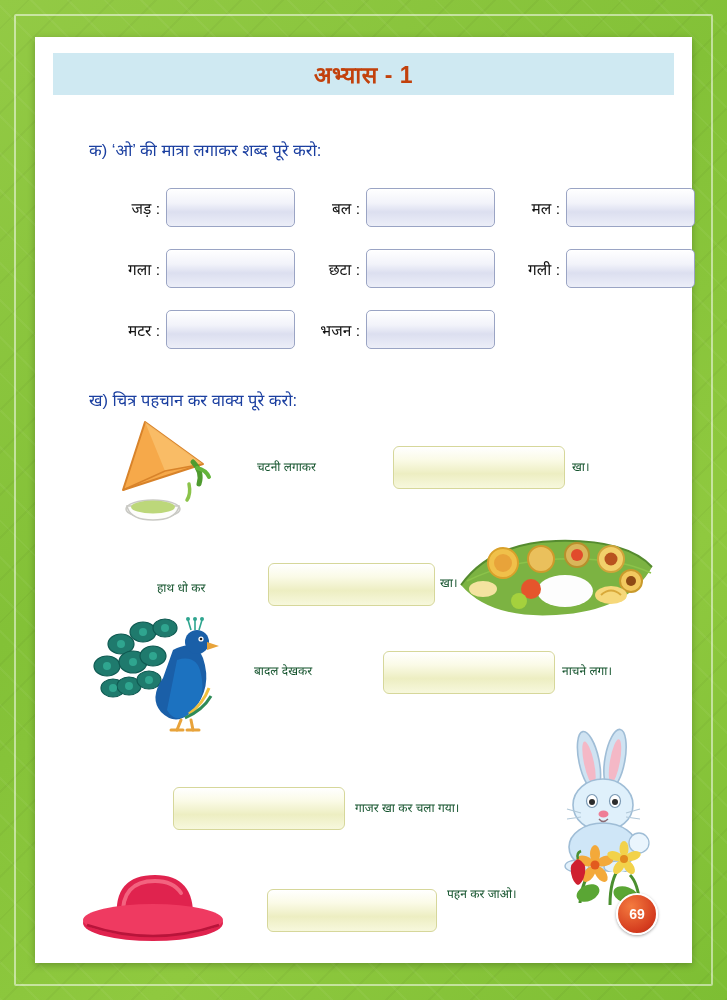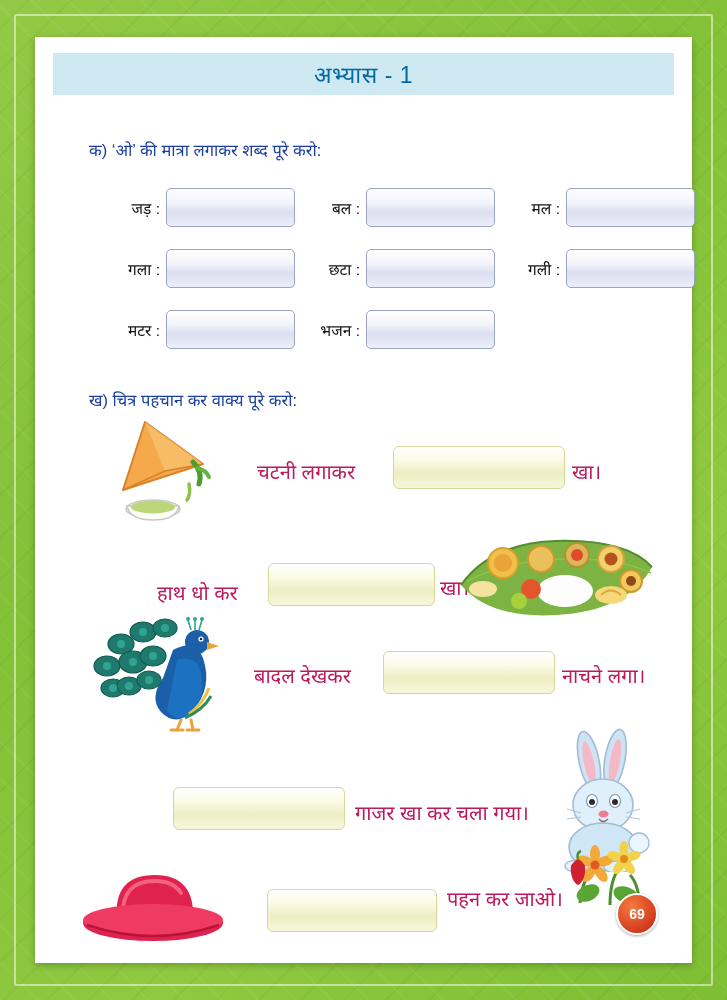--- a/index.html
+++ b/index.html
@@ -59,23 +59,23 @@
     left: 18px;
     top: 16px;
     width: 621px;
     height: 42px;
     background: #cfe9f2;
     display: flex;
     align-items: center;
     justify-content: center;
   }
   .title-text {
-    color: #0369a1;
+    color: #c2410c;
     font-size: 23px;
-    font-weight: normal;
+    font-weight: bold;
     letter-spacing: 0.5px;
   }
   
   .sec-head {
     position: absolute;
     color: #1b3fa0;
     font-size: 16.5px;
     font-weight: normal;
   }
   #secA { left: 54px; top: 101px; }
@@ -115,22 +115,22 @@
     box-shadow: inset 0 1px 1px rgba(255,255,255,0.9);
   }
   
   .qrow {
     position: absolute;
     left: 0;
     width: 657px;
   }
   .sent {
     position: absolute;
-    font-size: 20px;
-    color: #be185d;
+    font-size: 12px;
+    color: #14532d;
     white-space: nowrap;
   }
   .abox {
     position: absolute;
     height: 41px;
     border: 1px solid #d6d79a;
     border-radius: 6px;
     background: linear-gradient(180deg, #ffffff 0%, #fbfbe8 30%, #edeec2 65%, #f7f8dd 100%);
     box-shadow: inset 0 1px 1px rgba(255,255,255,0.9);
   }

